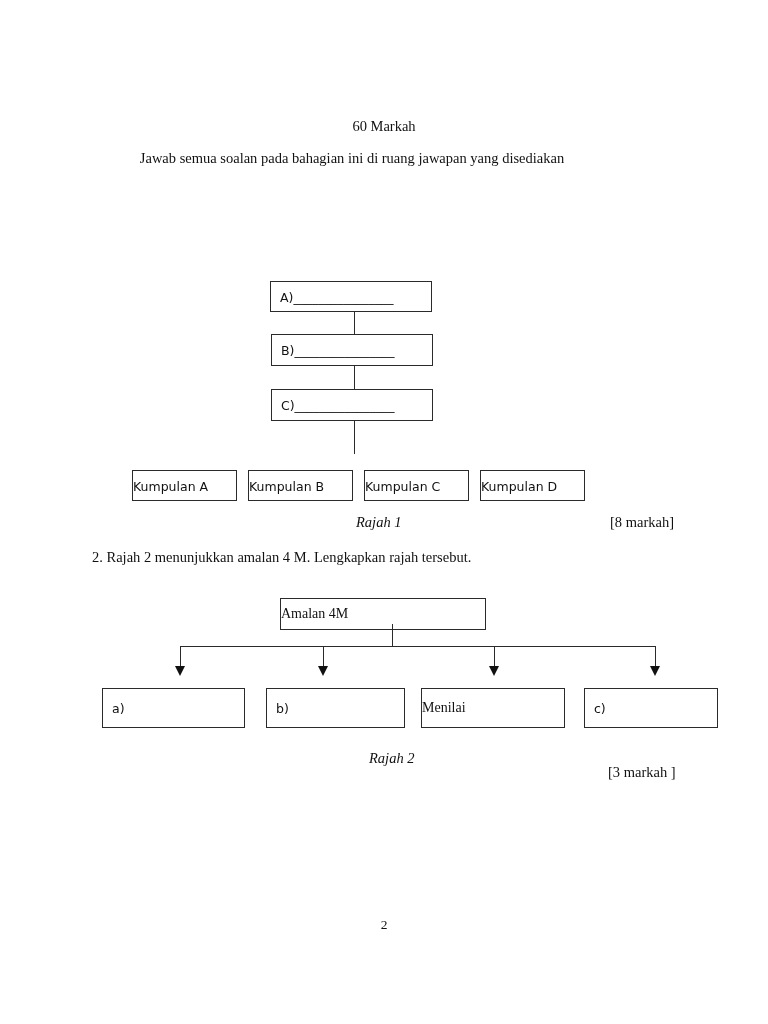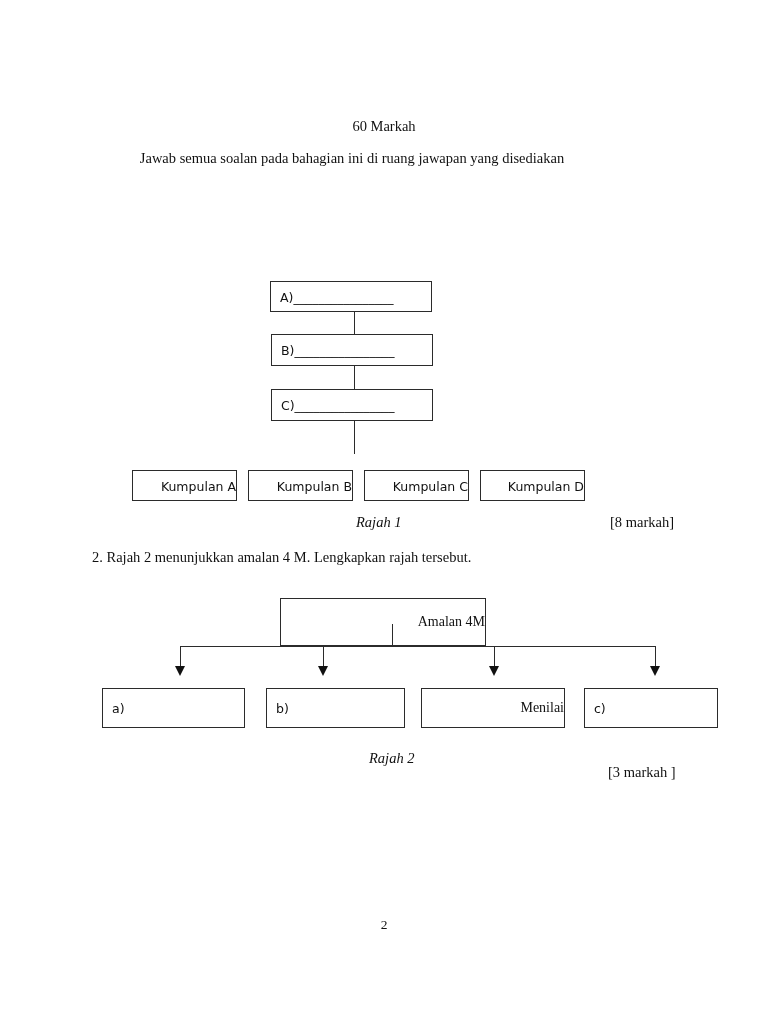--- a/index.html
+++ b/index.html
@@ -91,21 +91,21 @@
     left: 9px;
     top: 50%;
     transform: translateY(-50%);
   }
   .lbl-center {
     position: absolute;
     left: 0;
     right: 0;
     top: 50%;
     transform: translateY(-50%);
-    text-align: right;
+    text-align: left;
   }
 
   
   .vline {
     position: absolute;
     width: 0;
     border-left: 1.4px solid #2b2b2b;
   }
   .hline {
     position: absolute;
@@ -192,21 +192,21 @@
   </div>
 
   <div class="caption" style="left:356px; top:514px;">Rajah 1</div>
 
   <div class="marks" style="left:610px; top:514px;">[8 markah]</div>
 
   <div class="question" id="q2">2. Rajah 2 menunjukkan amalan 4 M. Lengkapkan rajah tersebut.</div>
 
   <div>
 
-    <div class="box" style="left:280px; top:598px; width:206px; height:48px;padding-left:8px;">
+    <div class="box" style="left:280px; top:598px; width:206px; height:32px;padding-left:8px;">
       <span class="box-label-serif lbl-center">Amalan 4M</span>
     </div>
 
     <div class="vline" style="left:392px; top:624px; height:22px;"></div>
 
     <div class="hline" style="left:180px; top:646px; width:475px;"></div>
 
     <div class="vline" style="left:180px; top:646px; height:23px;"></div>
     <div class="arrow-head" style="left:175px; top:666px;"></div>
 

